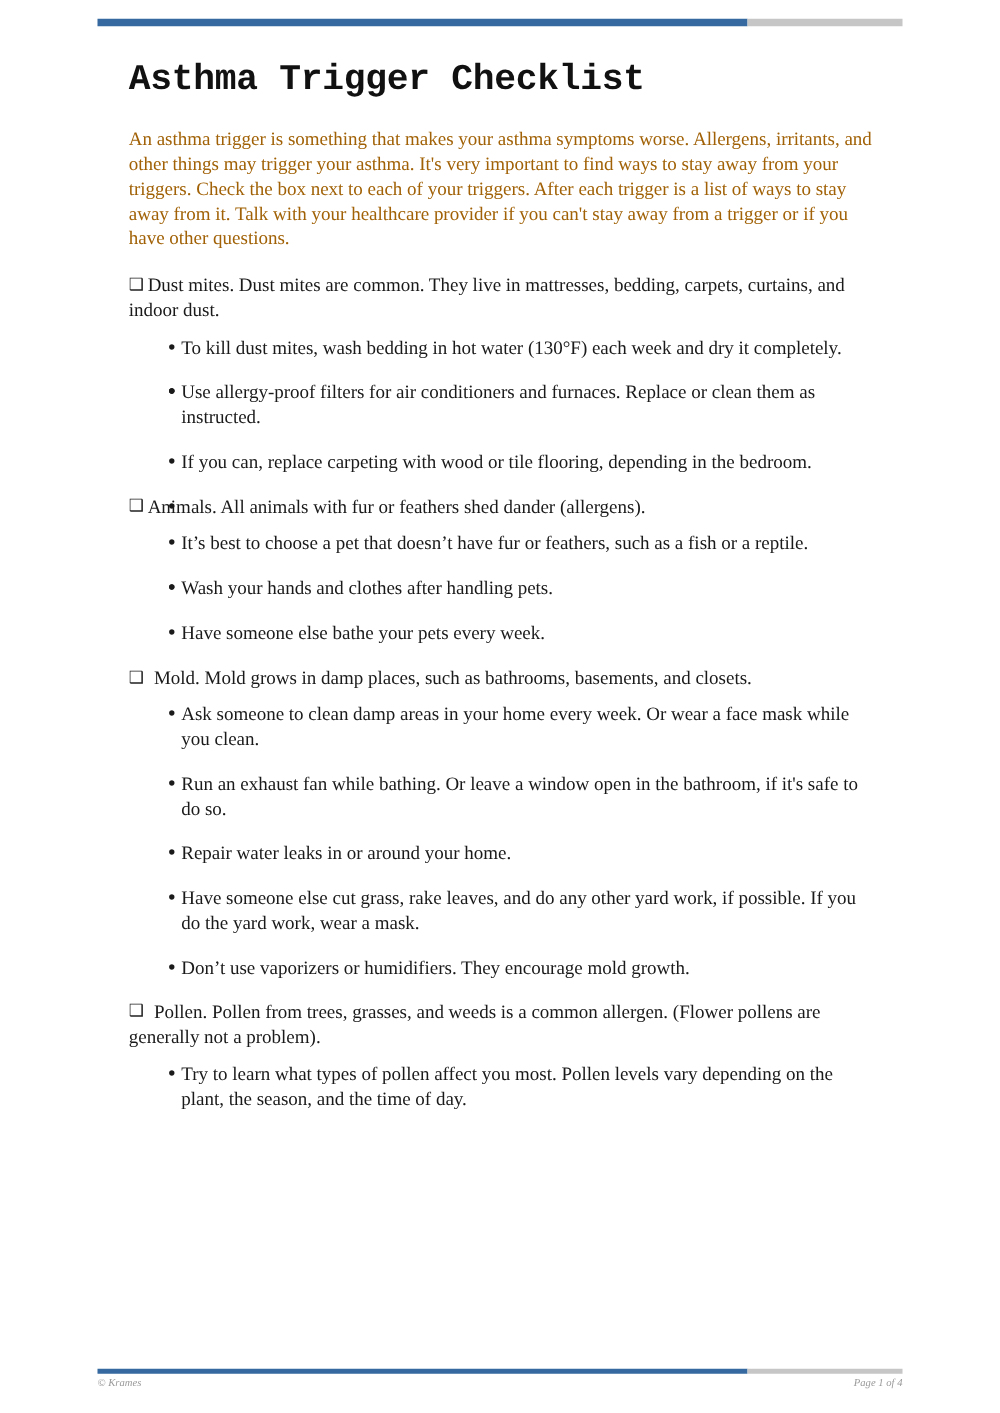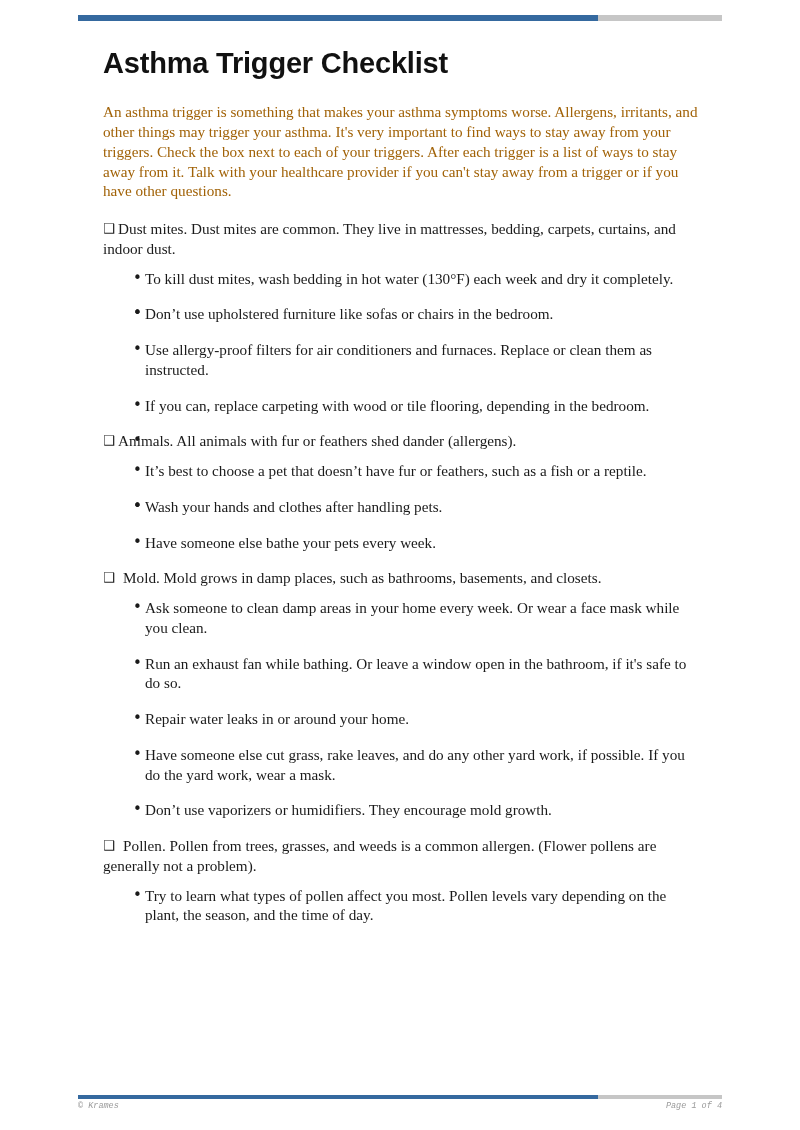--- a/index.html
+++ b/index.html
@@ -45,21 +45,21 @@
 
   
   .content {
     position: absolute;
     left: 103px;
     top: 47px;
     width: 597px;
   }
 
   h1.doc-title {
-    font-family: Liberation Sans, sans-serif;
+    font-family: Liberation Mono, monospace;
     font-size: 29px;
     font-weight: bold;
     letter-spacing: -0.2px;
     margin: 0 0 22px 0;
     padding: 0;
     line-height: 1.15;
     color: #111111;
   }
 
   p.intro {
@@ -147,21 +147,21 @@
   }
 
   .footer {
     position: absolute;
     left: 78px;
     top: 1101px;
     width: 644px;
     display: flex;
     justify-content: space-between;
     align-items: flex-start;
-    font-family: Liberation Mono, monospace;
+    font-family: Liberation Serif, serif;
     font-size: 8.5px;
     font-style: italic;
     color: #9a9a9a;
   }
   .footer .left { text-align: left; }
   .footer .right { text-align: right; }
 </style>
 </head>
 <body>
 
@@ -177,21 +177,21 @@
     <h1 class="doc-title">Asthma Trigger Checklist</h1>
 
     <p class="intro">An asthma trigger is something that makes your asthma symptoms worse. Allergens, irritants, and other things may trigger your asthma. It's very important to find ways to stay away from your triggers. Check the box next to each of your triggers. After each trigger is a list of ways to stay away from it. Talk with your healthcare provider if you can't stay away from a trigger or if you have other questions.</p>
 
     <div id="sections-host">
         <div class="section-block">
           <p class="trigger"><span class="cb">❑</span><span class="cb-gap"></span><span>Dust mites. Dust mites are common. They live in mattresses, bedding, carpets, curtains, and indoor dust.</span></p>
           <ul class="tips">
             <li><span class="dot">•</span><span>To kill dust mites, wash bedding in hot water (130°F) each week and dry it completely.</span></li>
             <li><span class="dot">•</span></li>
-            <li><span class="dot">•</span><span>Don’t use upholstered furniture like sofas or chairs in the bedroom.</span></li>
+            <li><span class="dot">•</span></li>
             <li><span class="dot">•</span><span>Use allergy-proof filters for air conditioners and furnaces. Replace or clean them as instructed.</span></li>
             <li><span class="dot">•</span><span>If you can, replace carpeting with wood or tile flooring, depending in the bedroom.</span></li>
             <li><span class="dot">•</span></li>
           </ul>
         </div>
         <div class="section-block">
           <p class="trigger"><span class="cb">❑</span><span class="cb-gap"></span><span>Animals. All animals with fur or feathers shed dander (allergens).</span></p>
           <ul class="tips">
             <li><span class="dot">•</span><span>It’s best to choose a pet that doesn’t have fur or feathers, such as a fish or a reptile.</span></li>
             <li><span class="dot">•</span></li>

